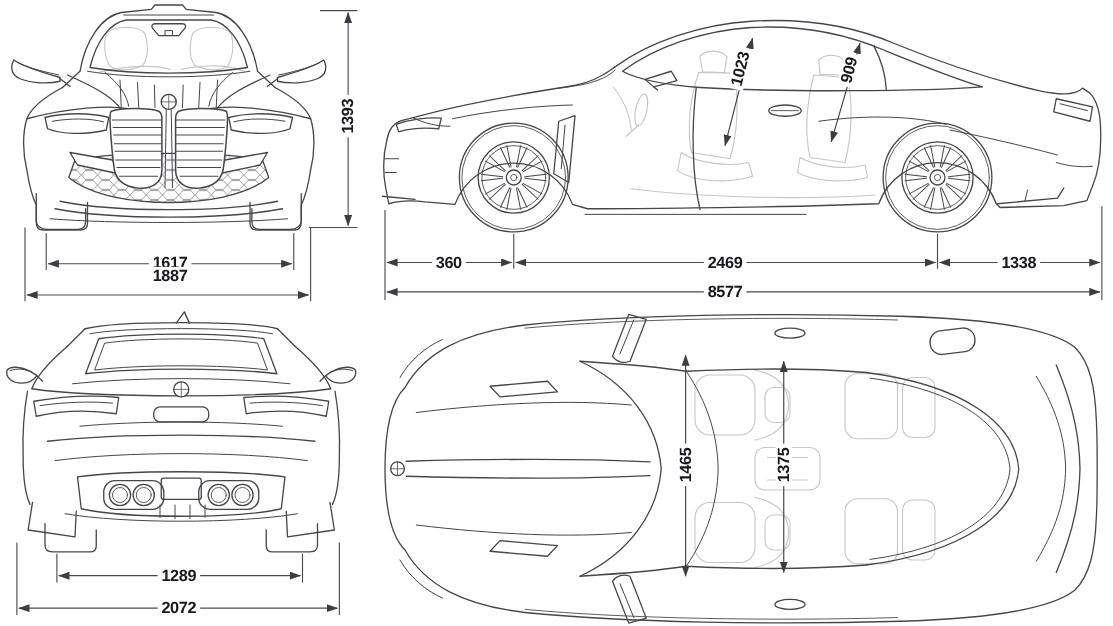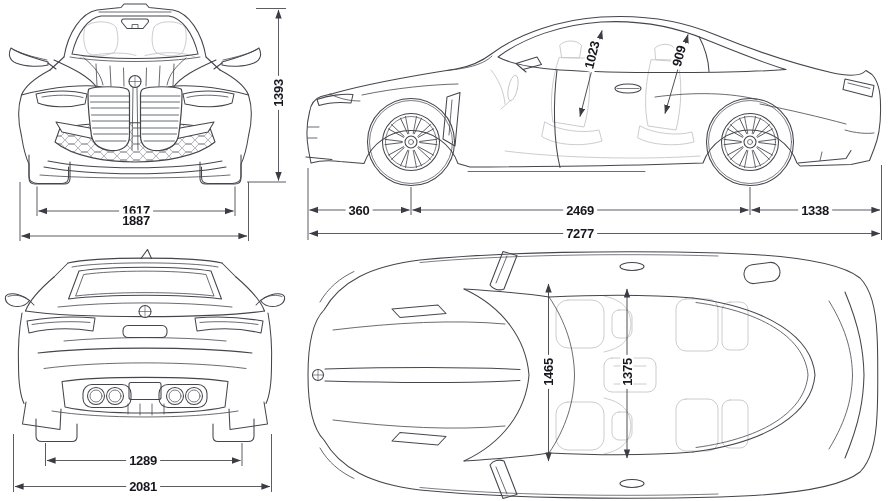--- a/index.html
+++ b/index.html
@@ -324,23 +324,23 @@
   </g>
 </svg>
 
   <span class="dim" style="left:136px;top:210px">1617</span>
   <span class="dim" style="left:136px;top:220px">1887</span>
   <span class="dim rot90" style="left:278px;top:93px">1393</span>
 
   <span class="dim" style="left:359px;top:210px">360</span>
   <span class="dim" style="left:580px;top:210px">2469</span>
   <span class="dim" style="left:815px;top:210px">1338</span>
-  <span class="dim" style="left:580px;top:233px">7277</span>
+  <span class="dim" style="left:580px;top:233px">8577</span>
   <span class="dim rot76" style="left:592px;top:55px">1023</span>
   <span class="dim rot76" style="left:679px;top:56px">909</span>
 
   <span class="dim" style="left:143px;top:460px">1289</span>
-  <span class="dim" style="left:143px;top:486px">2081</span>
+  <span class="dim" style="left:143px;top:486px">2072</span>
 
   <span class="dim rot90" style="left:548px;top:372px">1465</span>
   <span class="dim rot90" style="left:627px;top:372px">1375</span>
 
 </div>
 
 </body></html>

